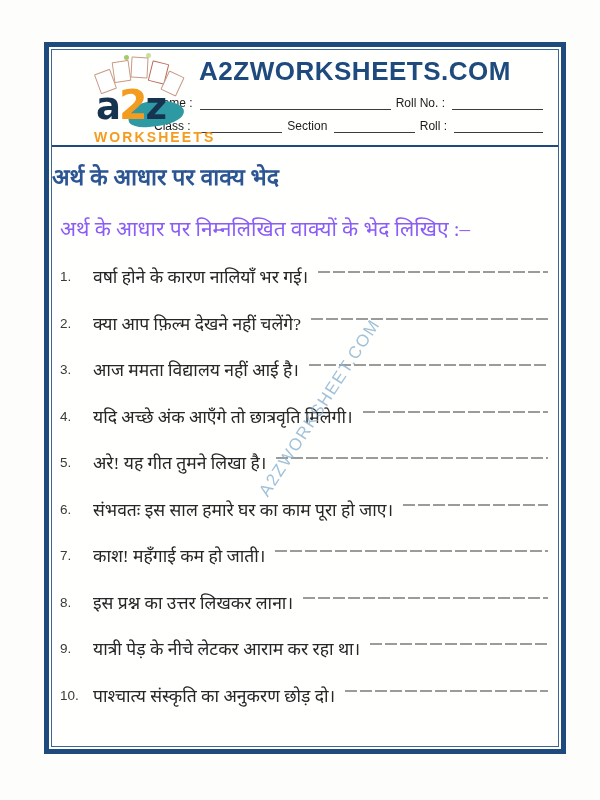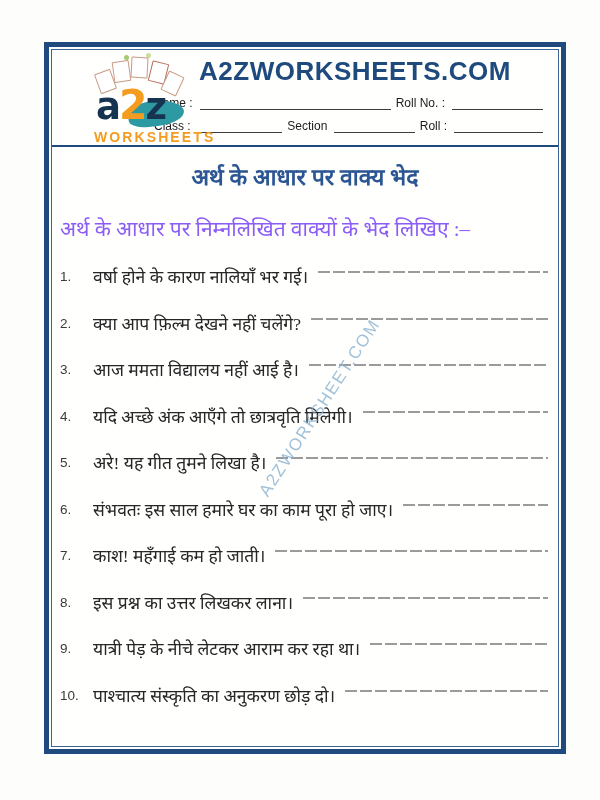--- a/index.html
+++ b/index.html
@@ -33,21 +33,21 @@
   .d1 { left:30px; top:0; } .d2 { left:52px; top:-2px; background:#c9e09a; }
   .swoosh { position:absolute; left:34px; top:46px; width:56px; height:25px; background:#2d9aa3;
             border-radius:55% 70% 60% 45%; transform:rotate(-7deg); }
   .a2z { position:absolute; left:2px; top:30px; font-weight:bold; font-size:37px; line-height:1;
          color:#16344f; letter-spacing:-2px; font-family:"DejaVu Sans",sans-serif; }
   .a2z .two { color:#f49c1f; font-size:41px; }
   .logo-sub { position:absolute; left:0; top:74px; font-size:14px; font-weight:bold;
               color:#f49c1f; letter-spacing:2.1px; }
 
   
-  .ws-title { margin-top:13px; text-align:center; font-size:23px; font-weight:bold;
+  .ws-title { margin-top:13px; font-size:23px; font-weight:bold;
               color:#2c5693; font-family:"Liberation Serif", serif; }
   .instruction { margin:22px 10px 0 8px; font-size:21px; color:#8b5cf6;
                  font-family:"Liberation Serif", serif; }
   ol.items { list-style:none; margin:20px 10px 0 8px; }
   .item { display:flex; align-items:flex-start; margin-bottom:16.5px; }
   .num { width:33px; flex:0 0 33px; font-size:13.5px; color:#3a3a3a; padding-top:7px; }
   .sentence { font-size:17.5px; line-height:30px; color:#262626; white-space:nowrap;
               font-family:"Liberation Serif", serif;text-align:center; }
   .blank { flex:1; min-width:38px; margin-left:10px; margin-top:9px; height:2px; align-self:flex-start;
            background:repeating-linear-gradient(90deg,#9b9b9b 0 12px, transparent 12px 15px); }

